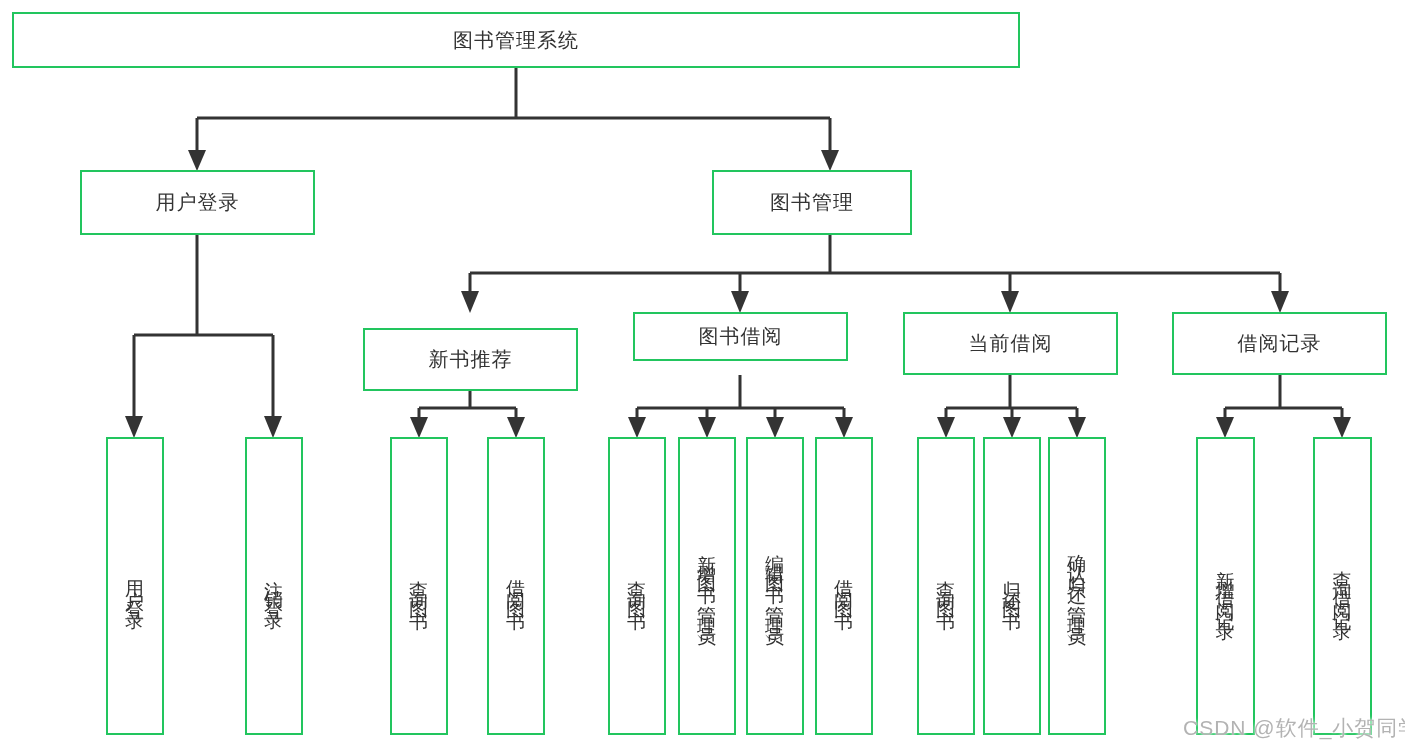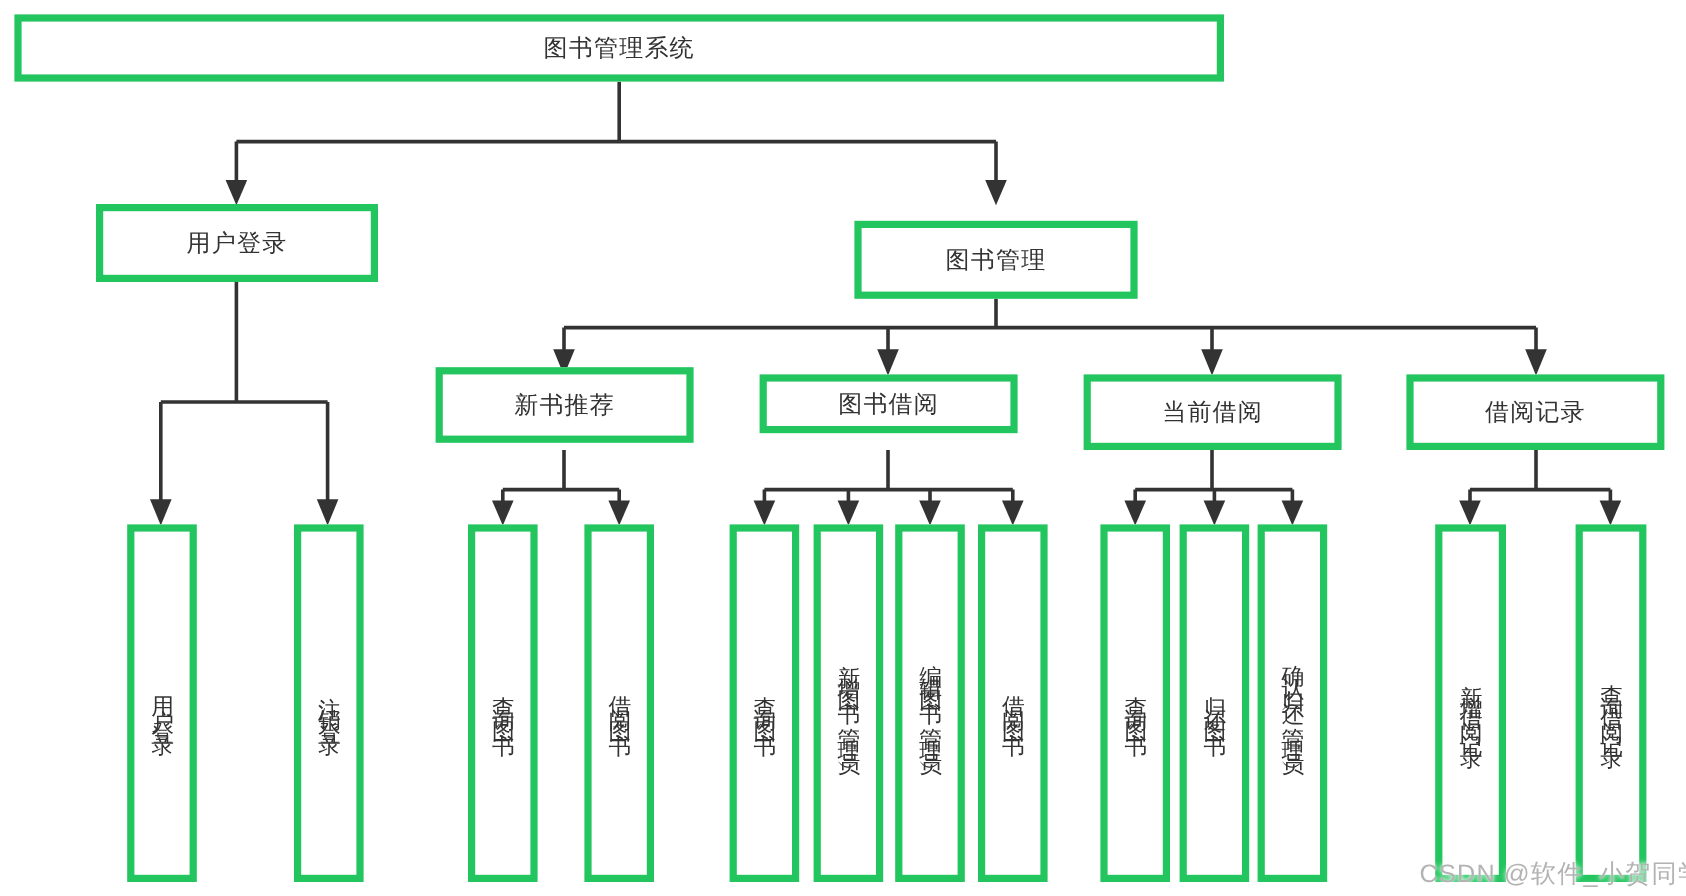--- a/index.html
+++ b/index.html
@@ -7,21 +7,21 @@
     position:relative;
     width:1405px;height:747px;
     background:#ffffff;
     font-family:"Liberation Sans","DejaVu Sans",sans-serif;
     overflow:hidden;
   }
   #wires{position:absolute;left:0;top:0;z-index:1;}
   .box{
     position:absolute;
     box-sizing:border-box;
-    border:6px solid #22c55e;
+    border:2px solid #22c55e;
     background:#ffffff;
     color:#333333;
     display:flex;
     align-items:center;
     justify-content:center;
     z-index:2;
   }
   .box.h{
     font-size:20px;
     letter-spacing:1px;
@@ -89,23 +89,23 @@
     <g stroke="#333333" stroke-width="3" fill="#333333">
       <path fill="none" d="M1280,375 V408 M1225,408 H1342 M1225,408 V418 M1342,408 V418"></path>
       <polygon points="1216,417 1234,417 1225,438" stroke="none"></polygon>
       <polygon points="1333,417 1351,417 1342,438" stroke="none"></polygon>
     </g>
   </svg>
 
   <div class="box h" style="left:12px;top:12px;width:1008px;height:56px">图书管理系统</div>
 
   <div class="box h" style="left:80px;top:170px;width:235px;height:65px">用户登录</div>
-  <div class="box h" style="left:712px;top:184px;width:236px;height:65px">图书管理</div>
+  <div class="box h" style="left:712px;top:170px;width:200px;height:65px">图书管理</div>
 
-  <div class="box h" style="left:363px;top:306px;width:215px;height:63px">新书推荐</div>
+  <div class="box h" style="left:363px;top:328px;width:215px;height:63px">新书推荐</div>
   <div class="box h" style="left:633px;top:312px;width:215px;height:49px">图书借阅</div>
   <div class="box h" style="left:903px;top:312px;width:215px;height:63px">当前借阅</div>
   <div class="box h" style="left:1172px;top:312px;width:215px;height:63px">借阅记录</div>
 
   <div class="box v" style="left:106px;top:437px;width:58px;height:298px">用户登录</div>
   <div class="box v" style="left:245px;top:437px;width:58px;height:298px">注销登录</div>
 
   <div class="box v" style="left:390px;top:437px;width:58px;height:298px">查询图书</div>
   <div class="box v" style="left:487px;top:437px;width:58px;height:298px">借阅图书</div>
 

